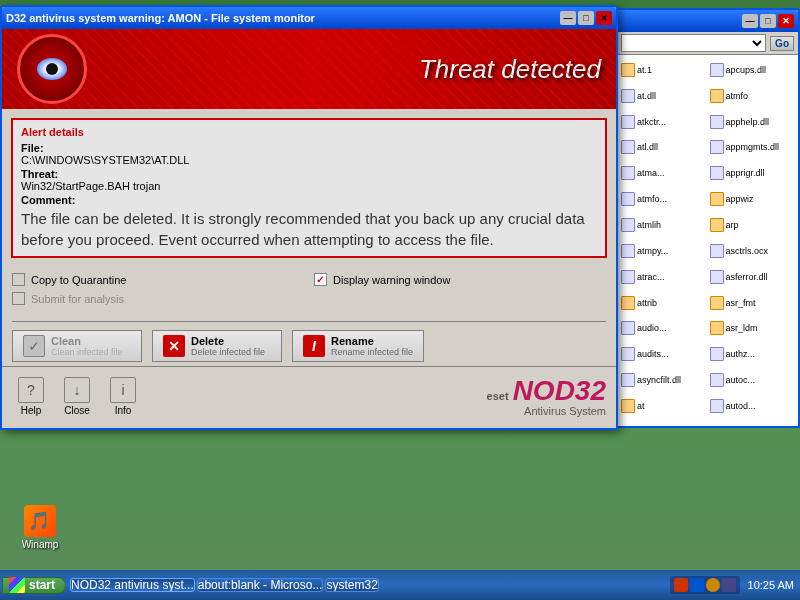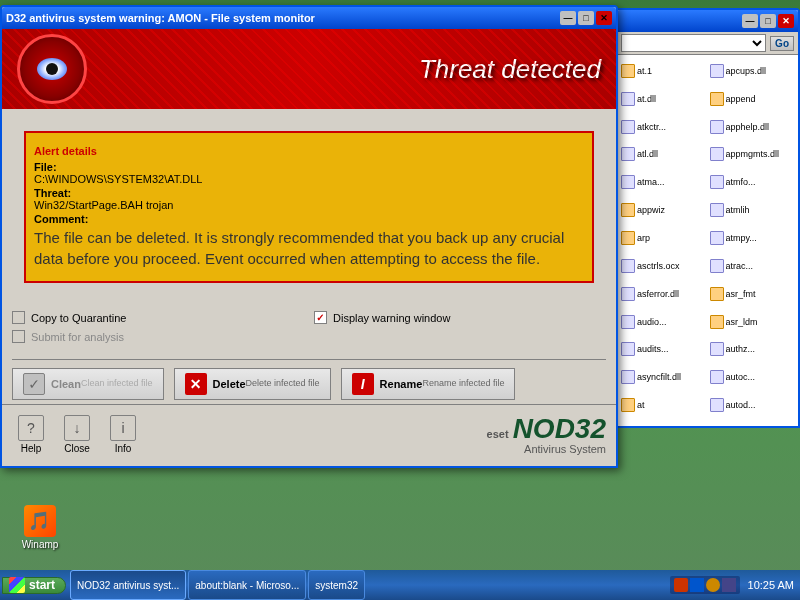--- a/index.html
+++ b/index.html
@@ -55,30 +55,30 @@
       border-radius: 2px;
     }
     .taskbar-items {
       display: flex;
       flex: 1;
       padding: 0 4px;
       gap: 2px;
       overflow: hidden;
     }
     .taskbar-item {
-      height: 30px;
+      height: 14px;
       background: linear-gradient(to bottom, #2a6abf 0%, #1a4a8a 100%);
       border: 1px solid #4a8adf;
       border-radius: 3px;
-      padding: 0 6px;
+      padding: 0 0;
       display: flex;
       align-items: center;
       gap: 4px;
       color: white;
-      font-size: 10px;
+      font-size: 12px;
       cursor: pointer;
       max-width: 160px;
       overflow: hidden;
       white-space: nowrap;
     }
     .taskbar-item.active {
       background: linear-gradient(to bottom, #1a4a8a 0%, #2a6abf 100%);
       border-color: #6aaaff;
     }
     .taskbar-right {
@@ -322,24 +322,24 @@
     .threat-text {
       color: white;
       font-size: 26px;
       font-weight: normal;
       font-style: italic;
       text-shadow: 2px 2px 4px black;
     }
 
     
     .alert-details {
-      margin: 22px;
-      background: #eab308;
+      margin: 9px;
+      background: #e5e5e5;
       border: 2px solid #cc0000;
-      padding: 12px 8px;
+      padding: 6px 8px;
     }
     .alert-title {
       color: #cc0000;
       font-weight: bold;
       font-size: 11px;
       margin-bottom: 4px;
     }
     .alert-label {
       font-weight: bold;
       font-size: 11px;
@@ -446,21 +446,21 @@
       font-weight: bold;
     }
     .icon-i {
       background: #cc0000;
       color: white;
       font-weight: bold;
       font-style: italic;
     }
     .action-btn-text {
       display: flex;
-      flex-direction: row;
+      flex-direction: column;
     }
     .action-btn-title {
       font-weight: bold;
       font-size: 11px;
     }
     .action-btn-subtitle {
       font-size: 9px;
       color: #666;
     }
     .action-btn.disabled .action-btn-title { color: #888; }
@@ -512,21 +512,21 @@
       gap: 4px;
     }
     .eset-text {
       font-size: 11px;
       color: #555;
       font-weight: bold;
     }
     .nod32-text {
       font-size: 28px;
       font-weight: bold;
-      color: #14532d;
+      color: #be185d;
       line-height: 1;
       font-style: italic;
     }
     .antivirus-text {
       font-size: 11px;
       color: #555;
     }
 
     
     .header-pattern {
@@ -578,41 +578,45 @@
         <div class="file-item">
           <div class="file-icon dll-icon"></div>
           <span class="file-name">apcups.dll</span>
         </div>
         <div class="file-item">
           <div class="file-icon dll-icon"></div>
           <span class="file-name">at.dll</span>
         </div>
         <div class="file-item">
           <div class="file-icon"></div>
-          <span class="file-name">append</span>
+          <span class="file-name">atmfo</span>
         </div>
         <div class="file-item">
           <div class="file-icon dll-icon"></div>
           <span class="file-name">atkctr...</span>
         </div>
         <div class="file-item">
           <div class="file-icon dll-icon"></div>
           <span class="file-name">apphelp.dll</span>
         </div>
         <div class="file-item">
           <div class="file-icon dll-icon"></div>
           <span class="file-name">atl.dll</span>
         </div>
         <div class="file-item">
           <div class="file-icon dll-icon"></div>
           <span class="file-name">appmgmts.dll</span>
         </div>
         <div class="file-item">
           <div class="file-icon dll-icon"></div>
           <span class="file-name">atma...</span>
+        </div>
+        <div class="file-item">
+          <div class="file-icon dll-icon"></div>
+          <span class="file-name">apprigr.dll</span>
         </div>
         <div class="file-item">
           <div class="file-icon dll-icon"></div>
           <span class="file-name">atmfo...</span>
         </div>
         <div class="file-item">
           <div class="file-icon"></div>
           <span class="file-name">appwiz</span>
         </div>
         <div class="file-item">
@@ -631,20 +635,24 @@
           <div class="file-icon dll-icon"></div>
           <span class="file-name">asctrls.ocx</span>
         </div>
         <div class="file-item">
           <div class="file-icon dll-icon"></div>
           <span class="file-name">atrac...</span>
         </div>
         <div class="file-item">
           <div class="file-icon dll-icon"></div>
           <span class="file-name">asferror.dll</span>
+        </div>
+        <div class="file-item">
+          <div class="file-icon"></div>
+          <span class="file-name">attrib</span>
         </div>
         <div class="file-item">
           <div class="file-icon"></div>
           <span class="file-name">asr_fmt</span>
         </div>
         <div class="file-item">
           <div class="file-icon dll-icon"></div>
           <span class="file-name">audio...</span>
         </div>
         <div class="file-item">

